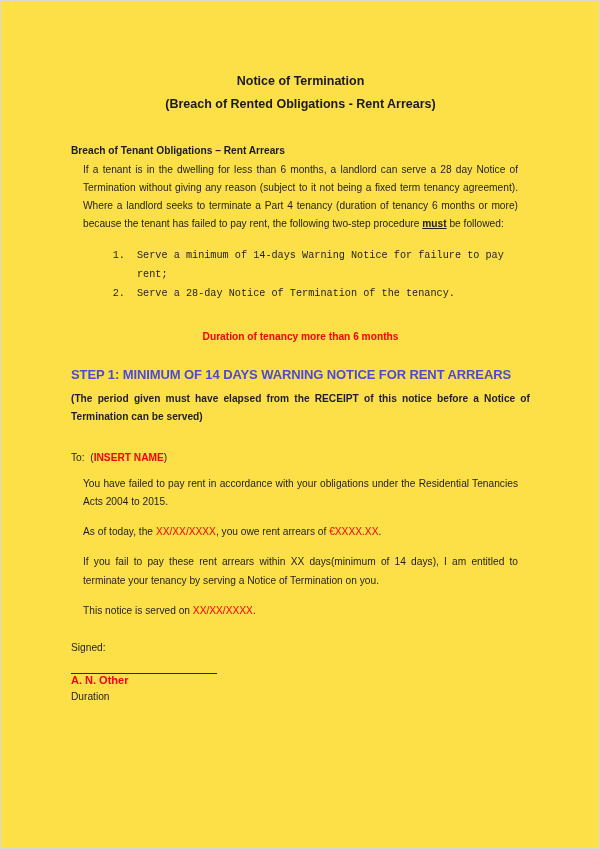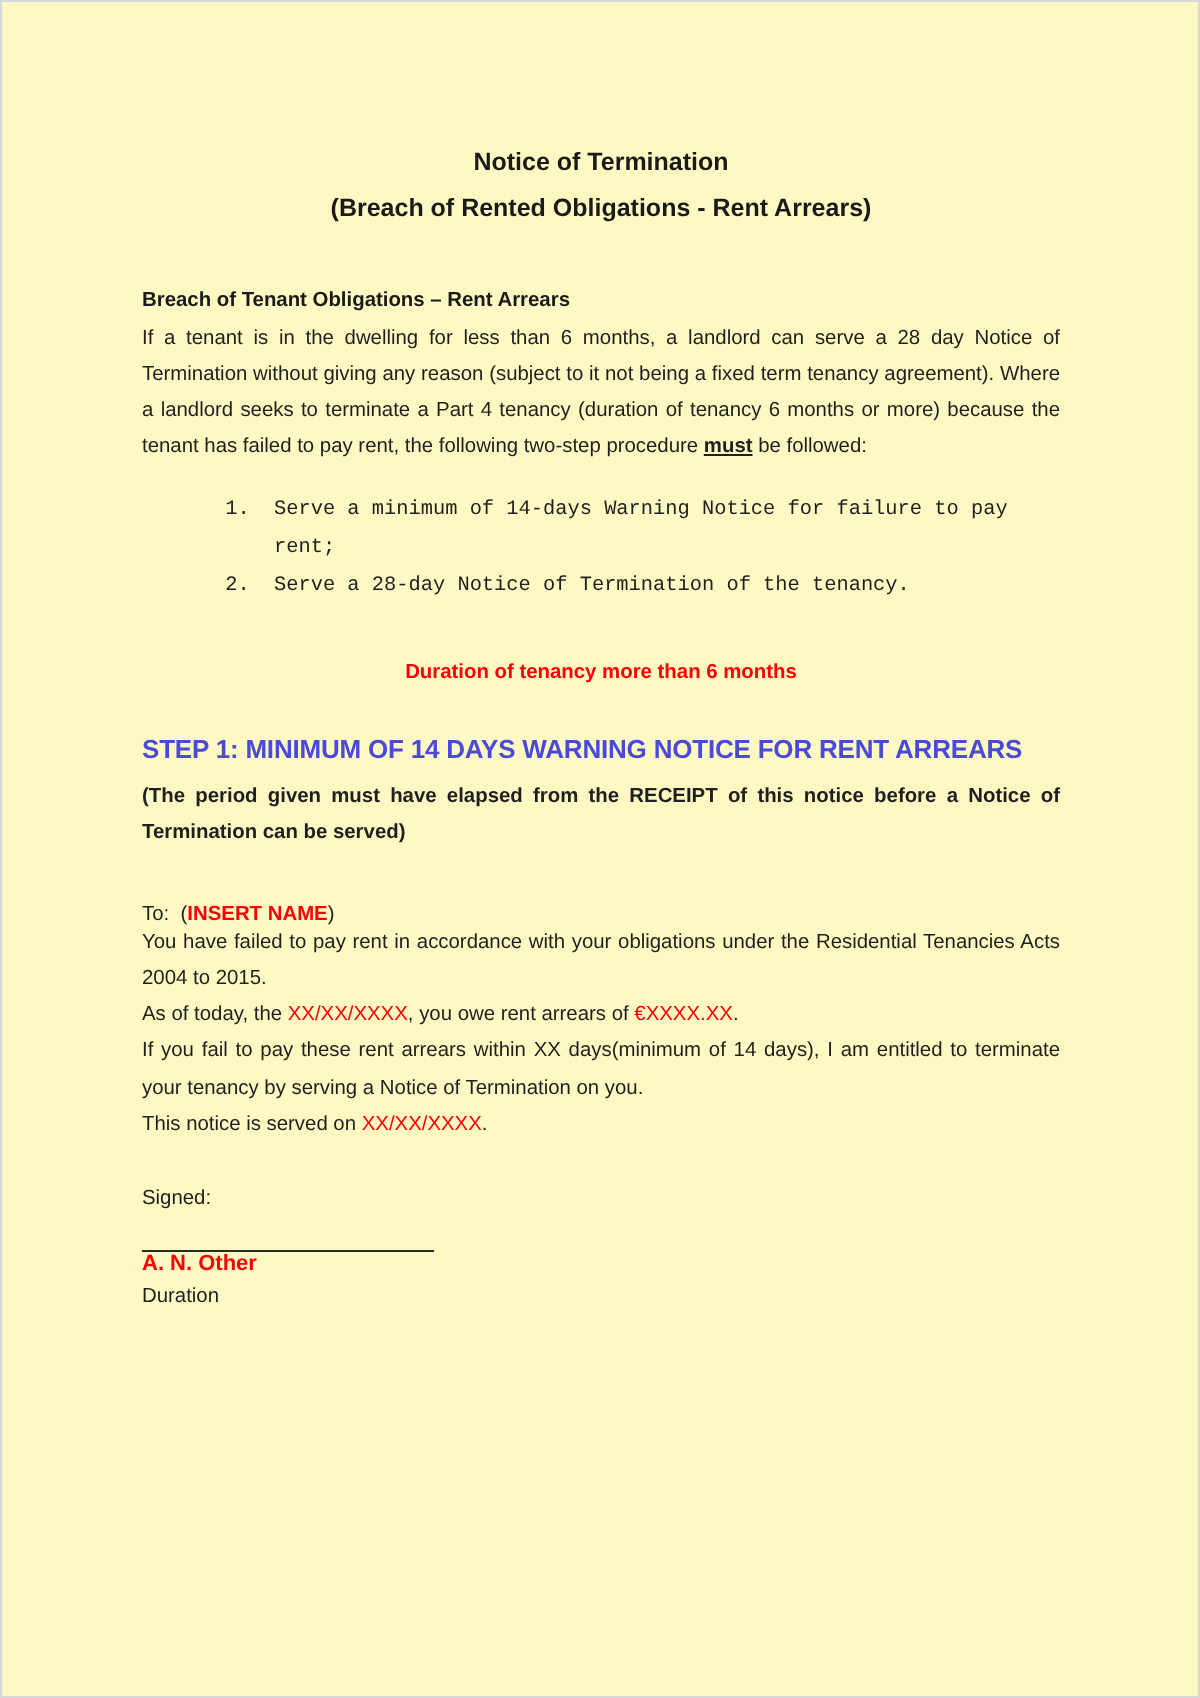--- a/index.html
+++ b/index.html
@@ -8,21 +8,21 @@
     background: #ffffff;
   }
   body {
     font-family: "Liberation Sans", sans-serif;
     -webkit-font-smoothing: antialiased;
   }
   .page {
     position: relative;
     width: 600px;
     height: 849px;
-    background: #fef9c3;
+    background: #fde047;
     border: 1px solid #d8d8d8;
     box-sizing: border-box;
     overflow: hidden;
   }
   .content {
     position: absolute;
     left: 70px;
     top: 0;
     width: 459px;
   }
@@ -44,21 +44,21 @@
     font-size: 10.2px;
     color: #1a1a1a;
     margin-top: 34px;
     line-height: 1.35;
   }
   p.body {
     font-size: 10.2px;
     color: #1f1f1f;
     text-align: justify;
     line-height: 1.78;
-    margin: 0;
+    margin: 12px;
   }
   p.body.first { margin-top: 3px; }
   .nowrap-just {
     text-align: justify;
     text-align-last: left;
   }
 
   
   ol.steps {
     margin: 14px 0 0 0;

